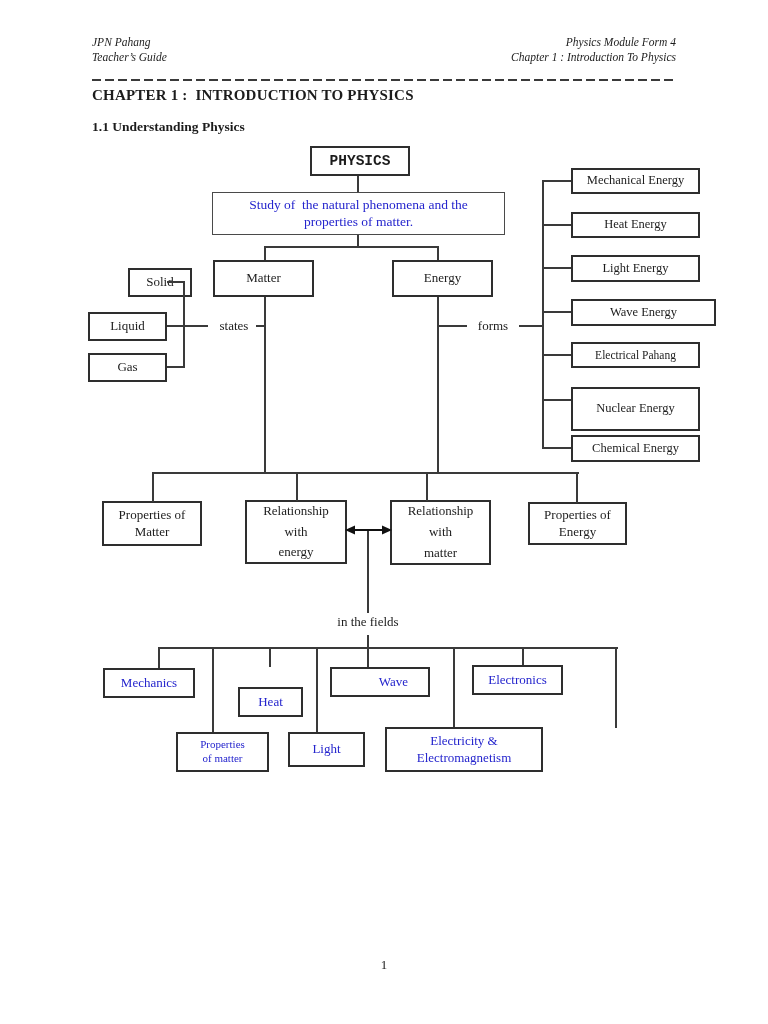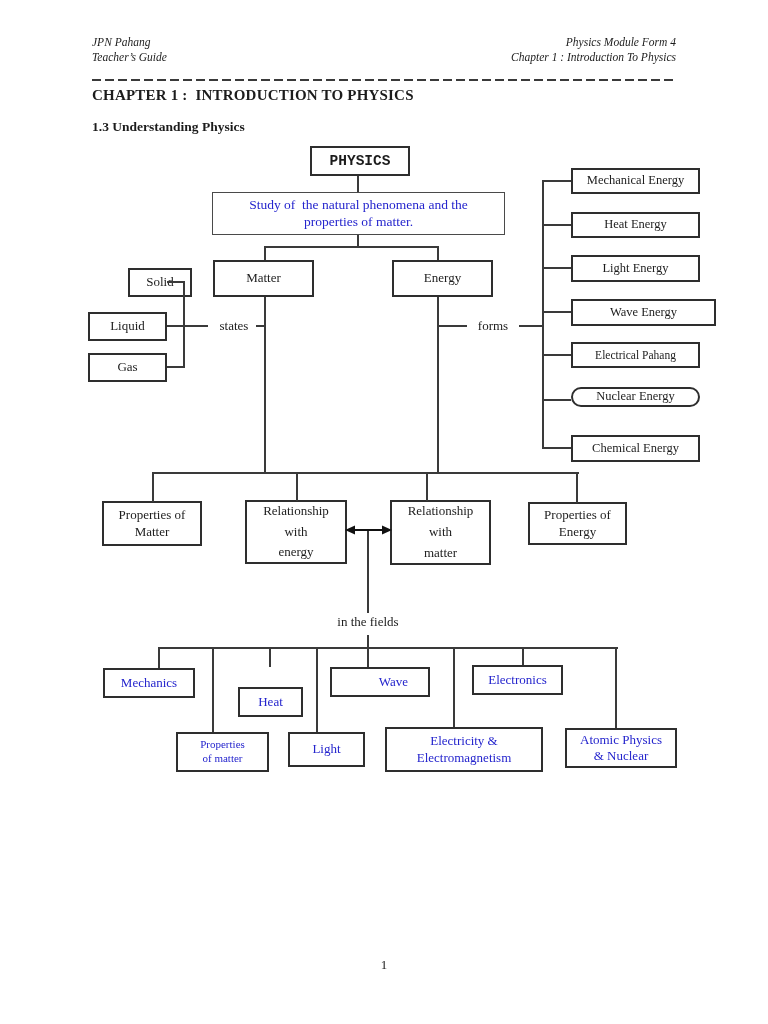--- a/index.html
+++ b/index.html
@@ -48,40 +48,40 @@
       <div>Teacher’s Guide</div>
     </div>
     <div class="hdr-col right">
       <div>Physics Module Form 4</div>
       <div>Chapter 1 : Introduction To Physics</div>
     </div>
   </div>
   <div class="rule-dashed"></div>
 
   <div class="chapter-heading">CHAPTER 1 :  INTRODUCTION TO PHYSICS</div>
-  <div class="section-heading">1.3 Understanding Physics</div>
+  <div class="section-heading">1.1 Understanding Physics</div>
 
   <div class="box bold fs14" style="left:310px;top:146px;width:100px;height:30px;font-family:Liberation Mono, monospace;">PHYSICS</div>
   <div class="box thin blue fs135" style="left:212px;top:192px;width:293px;height:43px;">Study of  the natural phenomena and the
 properties of matter.</div>
   <div class="box" style="left:213px;top:260px;width:101px;height:37px;">Matter</div>
   <div class="box" style="left:392px;top:260px;width:101px;height:37px;">Energy</div>
 
   <div class="box" style="left:88px;top:268px;width:64px;height:29px;margin-left:40px;">Solid</div>
   <div class="box" style="left:88px;top:312px;width:79px;height:29px;">Liquid</div>
   <div class="box" style="left:88px;top:353px;width:79px;height:29px;">Gas</div>
   <div class="lbl" style="left:211px;top:318px;width:46px;">states</div>
   <div class="lbl" style="left:468px;top:318px;width:50px;">forms</div>
 
   <div class="box fs125" style="left:571px;top:168px;width:129px;height:26px;">Mechanical Energy</div>
   <div class="box fs125" style="left:571px;top:212px;width:129px;height:26px;">Heat Energy</div>
   <div class="box fs125" style="left:571px;top:255px;width:129px;height:27px;">Light Energy</div>
   <div class="box fs125" style="left:571px;top:299px;width:145px;height:27px;">Wave Energy</div>
   <div class="box fs115" style="left:571px;top:342px;width:129px;height:26px;">Electrical Pahang</div>
-  <div class="box fs125" style="left:571px;top:387px;width:129px;height:20px;border-radius:10px;">Nuclear Energy</div>
+  <div class="box fs125" style="left:571px;top:387px;width:129px;height:44px;">Nuclear Energy</div>
   <div class="box fs125" style="left:571px;top:435px;width:129px;height:27px;">Chemical Energy</div>
 
   <div class="box" style="left:102px;top:501px;width:100px;height:45px;">Properties of
 Matter</div>
   <div class="box lh-tall" style="left:245px;top:500px;width:102px;height:64px;">Relationship
 with
 energy</div>
   <div class="box lh-tall" style="left:390px;top:500px;width:101px;height:65px;">Relationship
 with
 matter</div>
@@ -98,22 +98,20 @@
 
   <div class="box blue" style="left:103px;top:668px;width:92px;height:30px;">Mechanics</div>
   <div class="box blue" style="left:238px;top:667px;width:65px;height:30px;margin-top:20px;">Heat</div>
   <div class="box blue" style="left:330px;top:667px;width:100px;height:30px;padding-left:29px;">Wave</div>
   <div class="box blue" style="left:472px;top:665px;width:91px;height:30px;">Electronics</div>
   <div class="box blue fs11" style="left:160px;top:732px;width:93px;height:40px;">Properties
 of matter</div>
   <div class="box blue" style="left:288px;top:732px;width:77px;height:35px;">Light</div>
   <div class="box blue" style="left:385px;top:727px;width:158px;height:45px;">Electricity &amp;
 Electromagnetism</div>
-  <div class="box blue" style="left:565px;top:728px;width:112px;height:40px;">Atomic Physics
-&amp; Nuclear</div>
 
   <div class="vline" style="left:357px;top:176px;height:16px;"></div>
 
   <div class="vline" style="left:357px;top:235px;height:12px;"></div>
   <div class="hline" style="left:264px;top:246px;width:175px;"></div>
   <div class="vline" style="left:264px;top:246px;height:14px;"></div>
   <div class="vline" style="left:437px;top:246px;height:14px;"></div>
 
   <div class="vline" style="left:264px;top:297px;height:177px;"></div>
   <div class="vline" style="left:437px;top:297px;height:177px;"></div>

